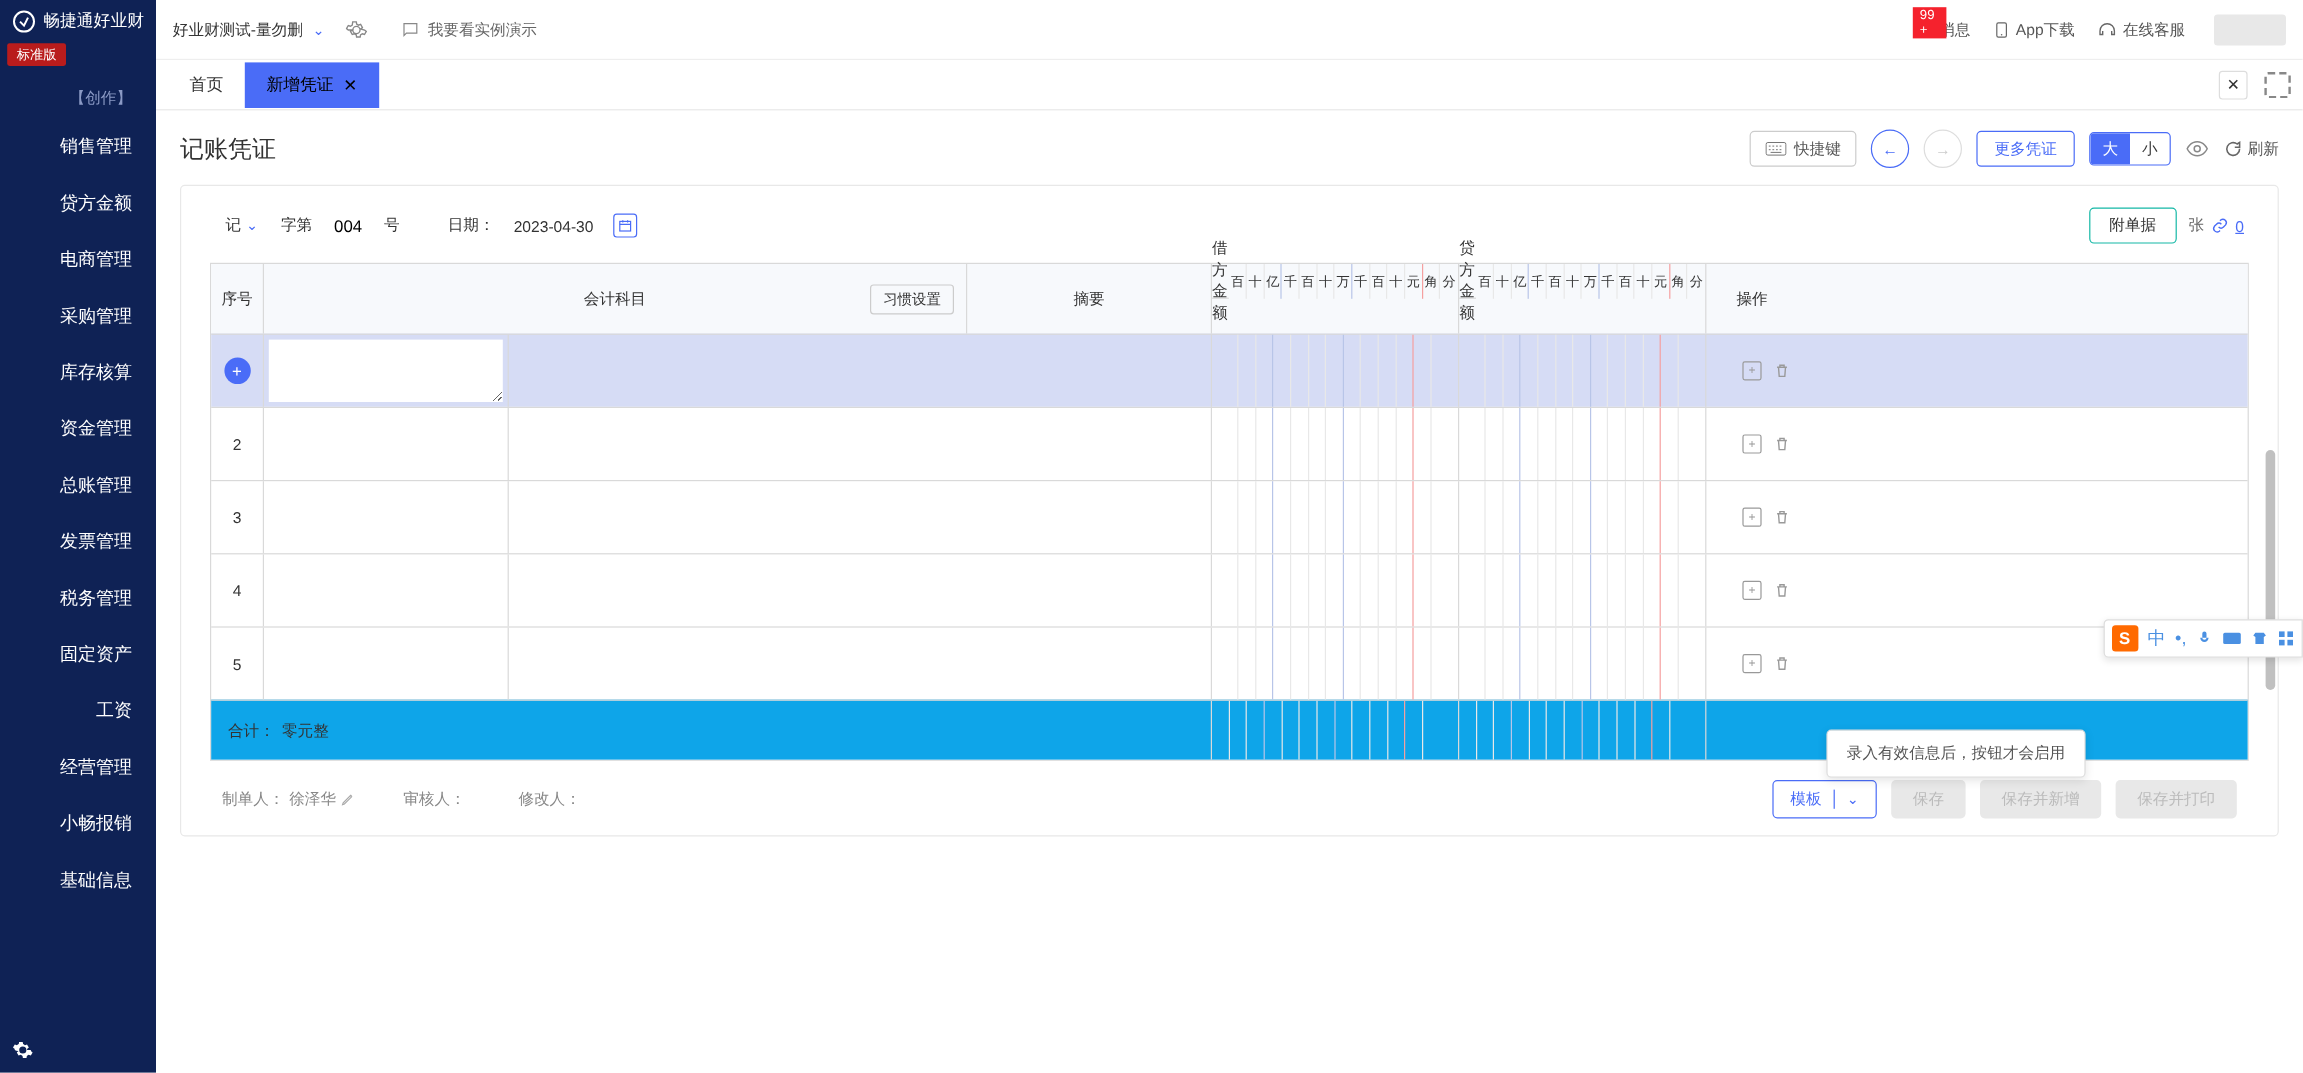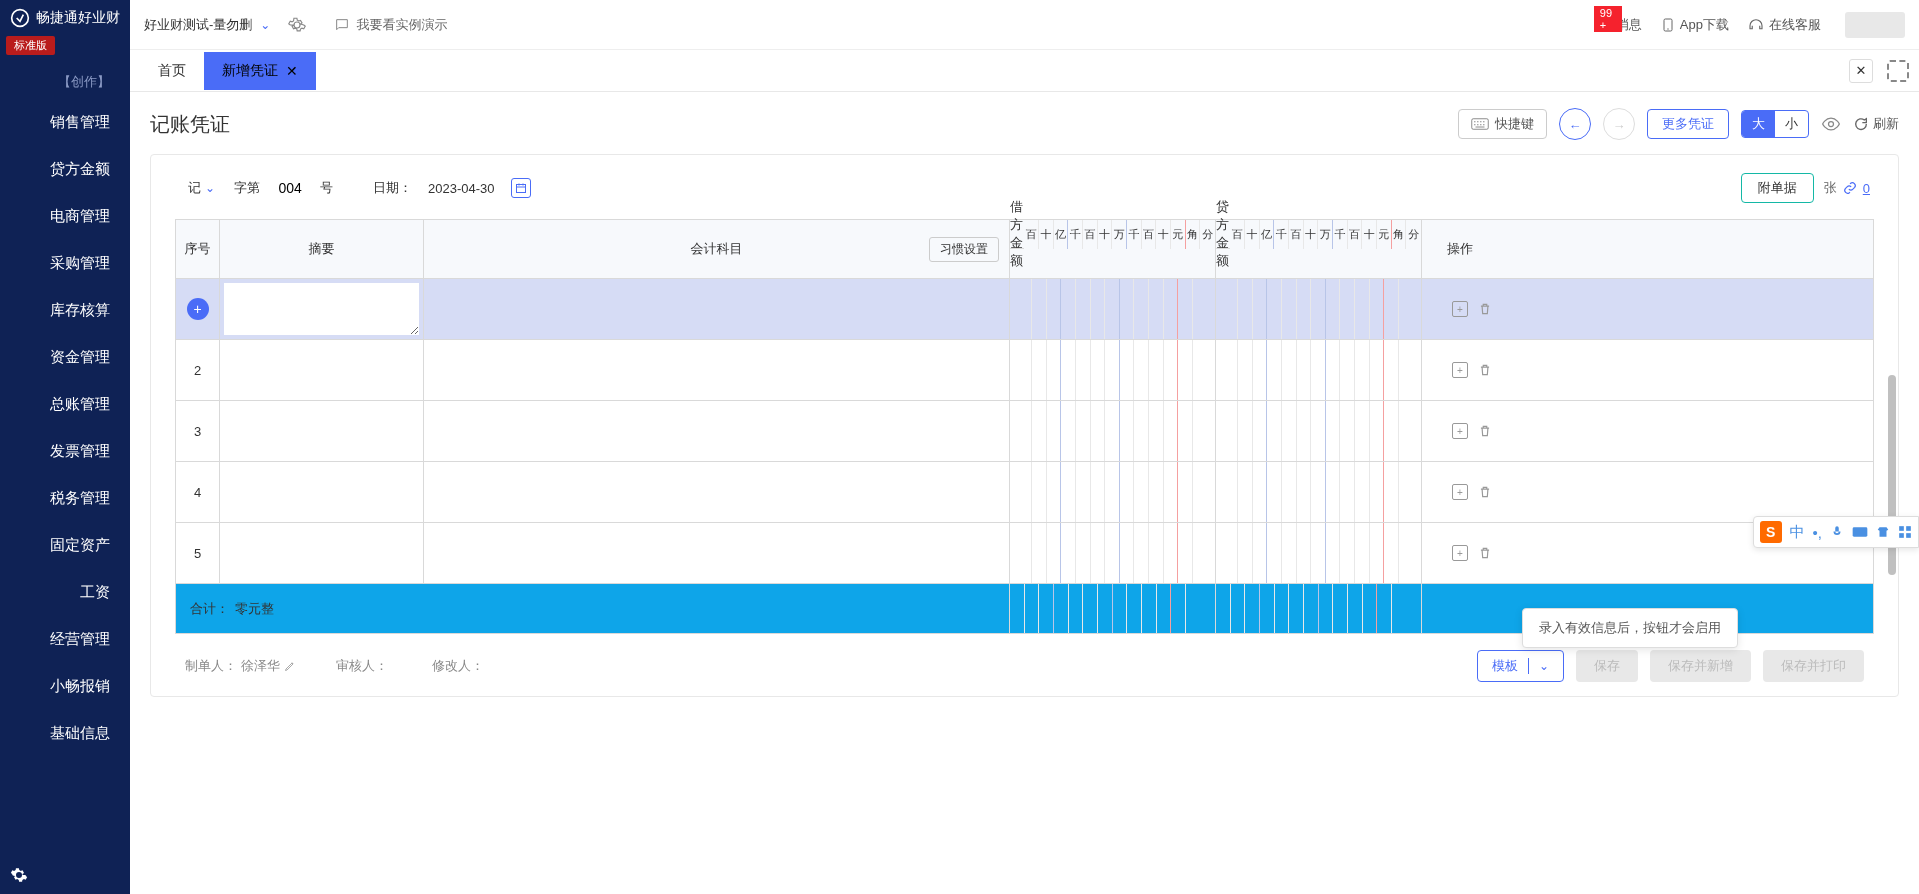--- a/index.html
+++ b/index.html
@@ -282,25 +282,25 @@
                 <path fill="none" stroke="#4a6cf7" stroke-width="2" d="M10 14a5 5 0 007 0l3-3a5 5 0 00-7-7l-1 1M14 10a5 5 0 00-7 0l-3 3a5 5 0 007 7l1-1"></path>
               </svg>
           </span>
           <span class="link-num">0</span>
         </div>
       </div>
 
       <div class="vtable">
         <div class="vhead">
           <div class="th th-seq">序号</div>
-          <div class="th th-summary">摘要</div>
           <div class="th th-subject">
             <span>会计科目</span>
             <span class="habit-btn">习惯设置</span>
           </div>
+          <div class="th th-summary">摘要</div>
           <div class="th-amount-group th-debit">
             <div class="th-amount-label">借方金额</div>
             <div class="th-digits" id="debit-digits">
                 <span class="digit">百</span>
                 <span class="digit">十</span>
                 <span class="digit sep-yi">亿</span>
                 <span class="digit">千</span>
                 <span class="digit">百</span>
                 <span class="digit">十</span>
                 <span class="digit sep-wan">万</span>

